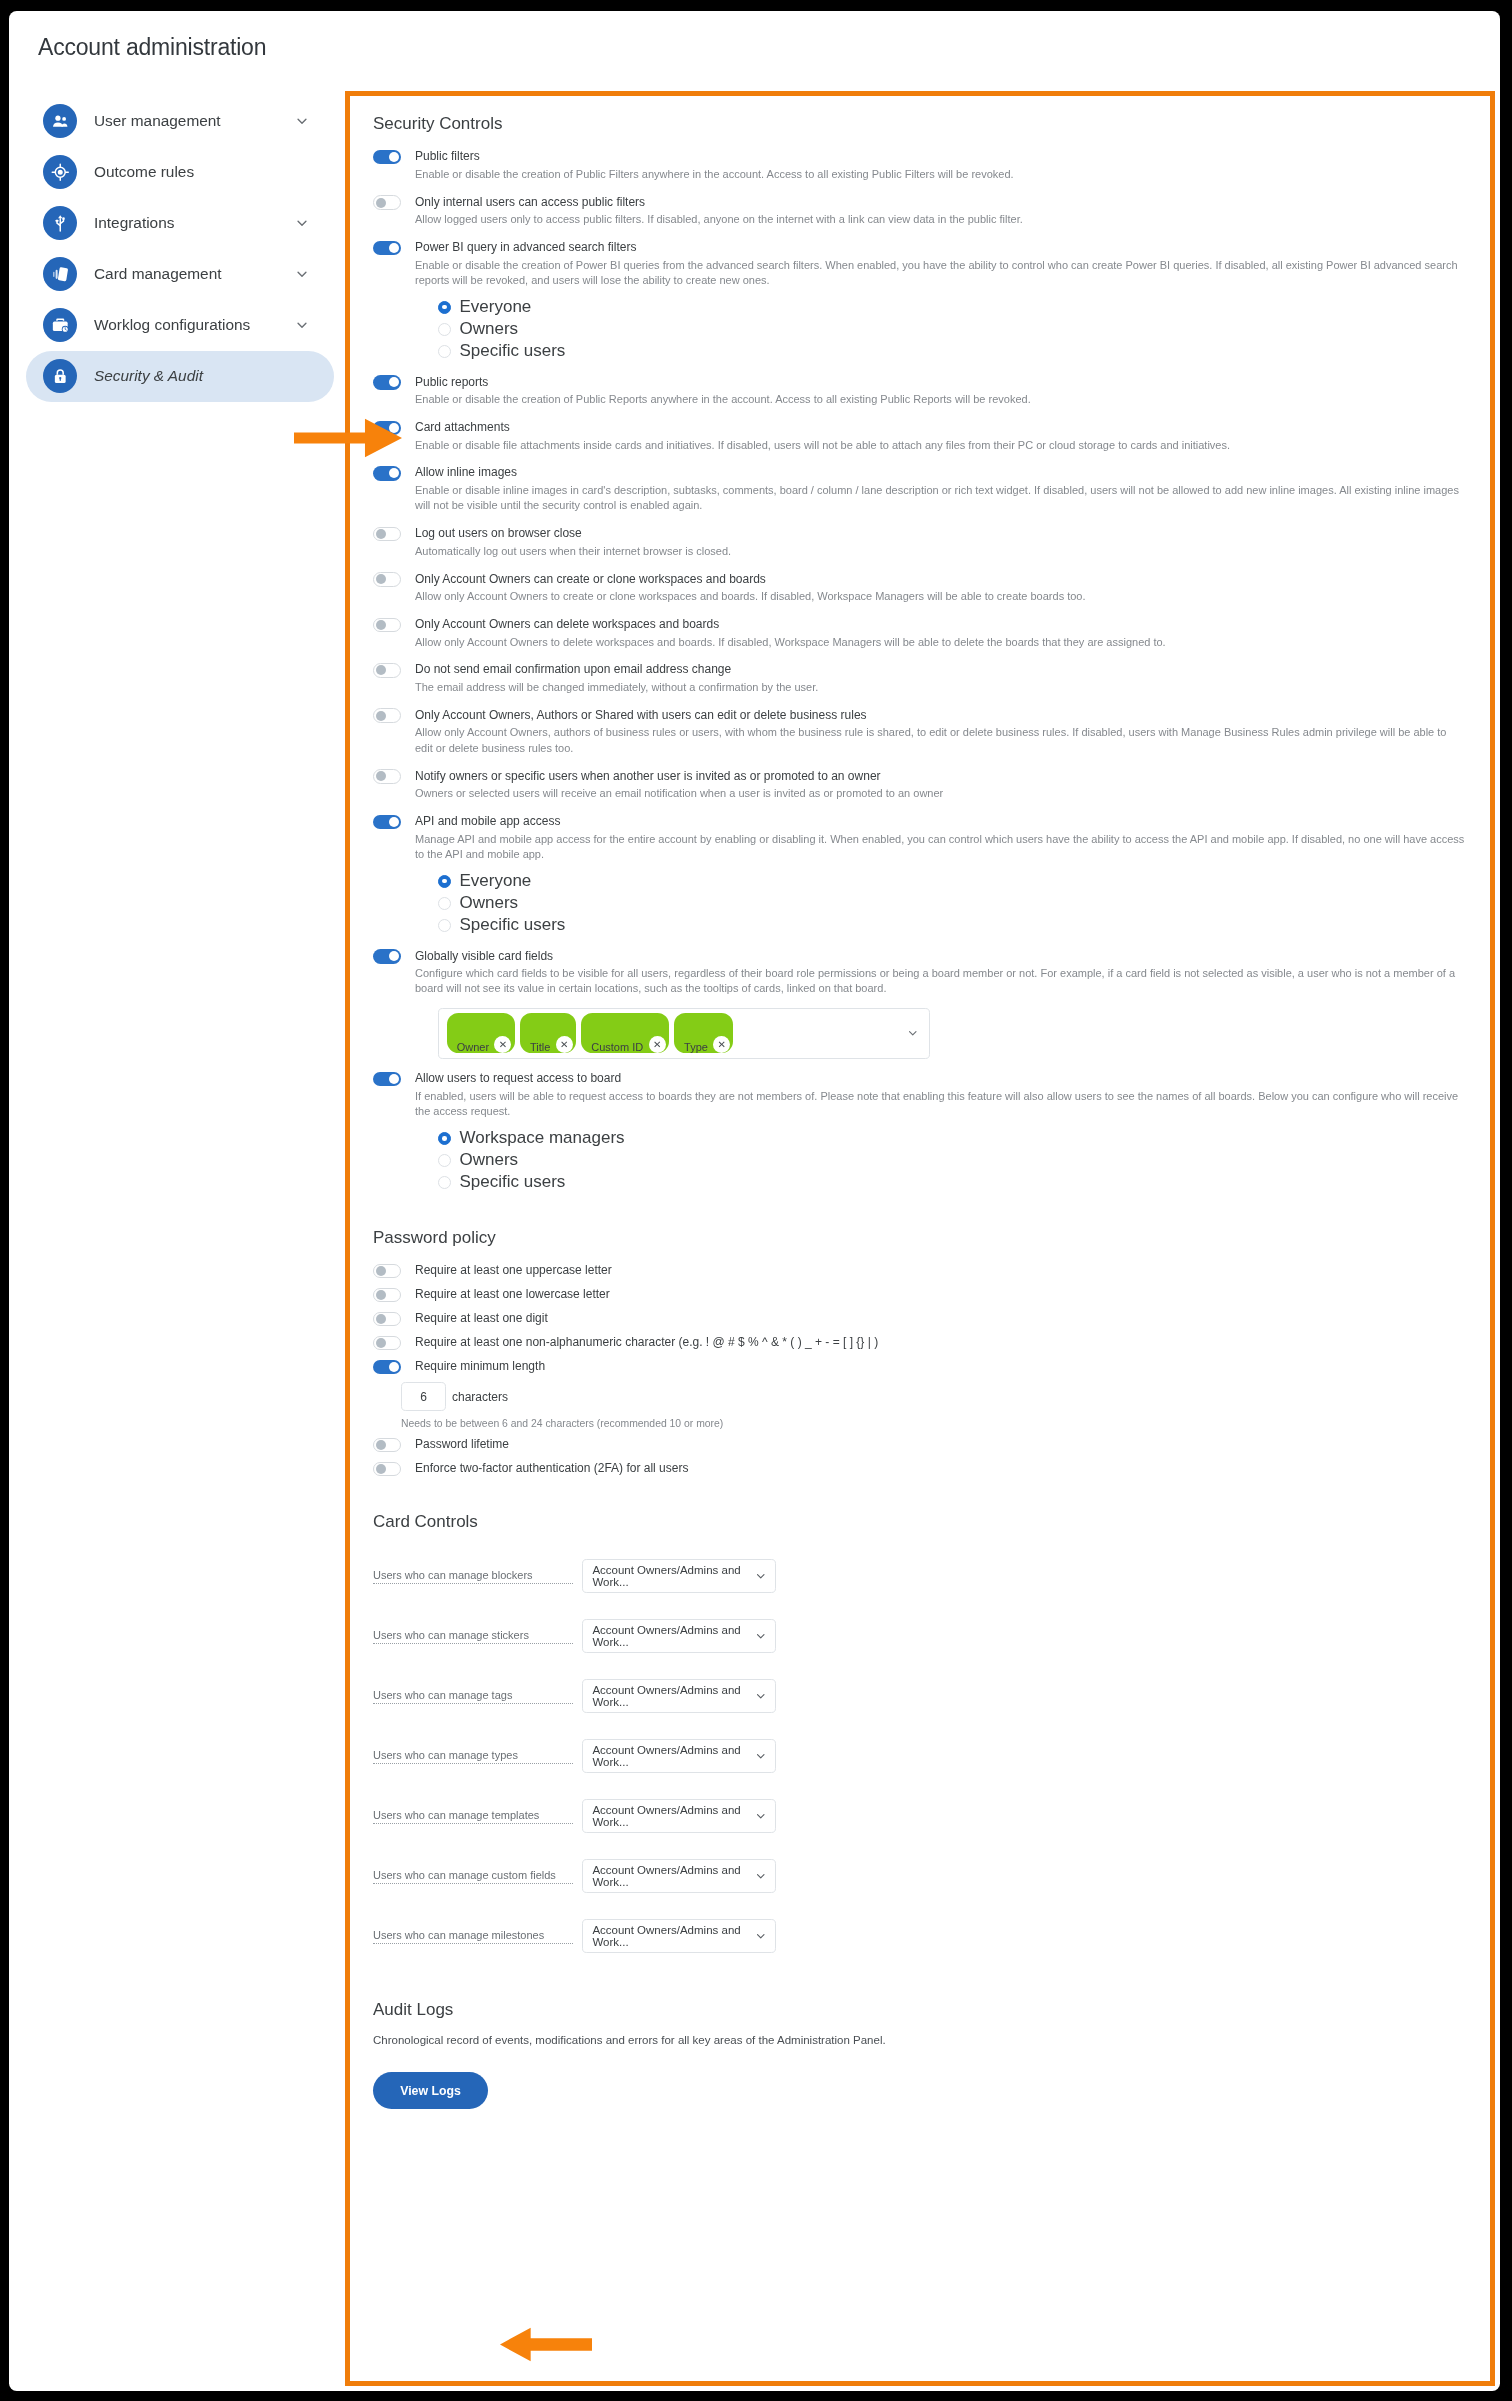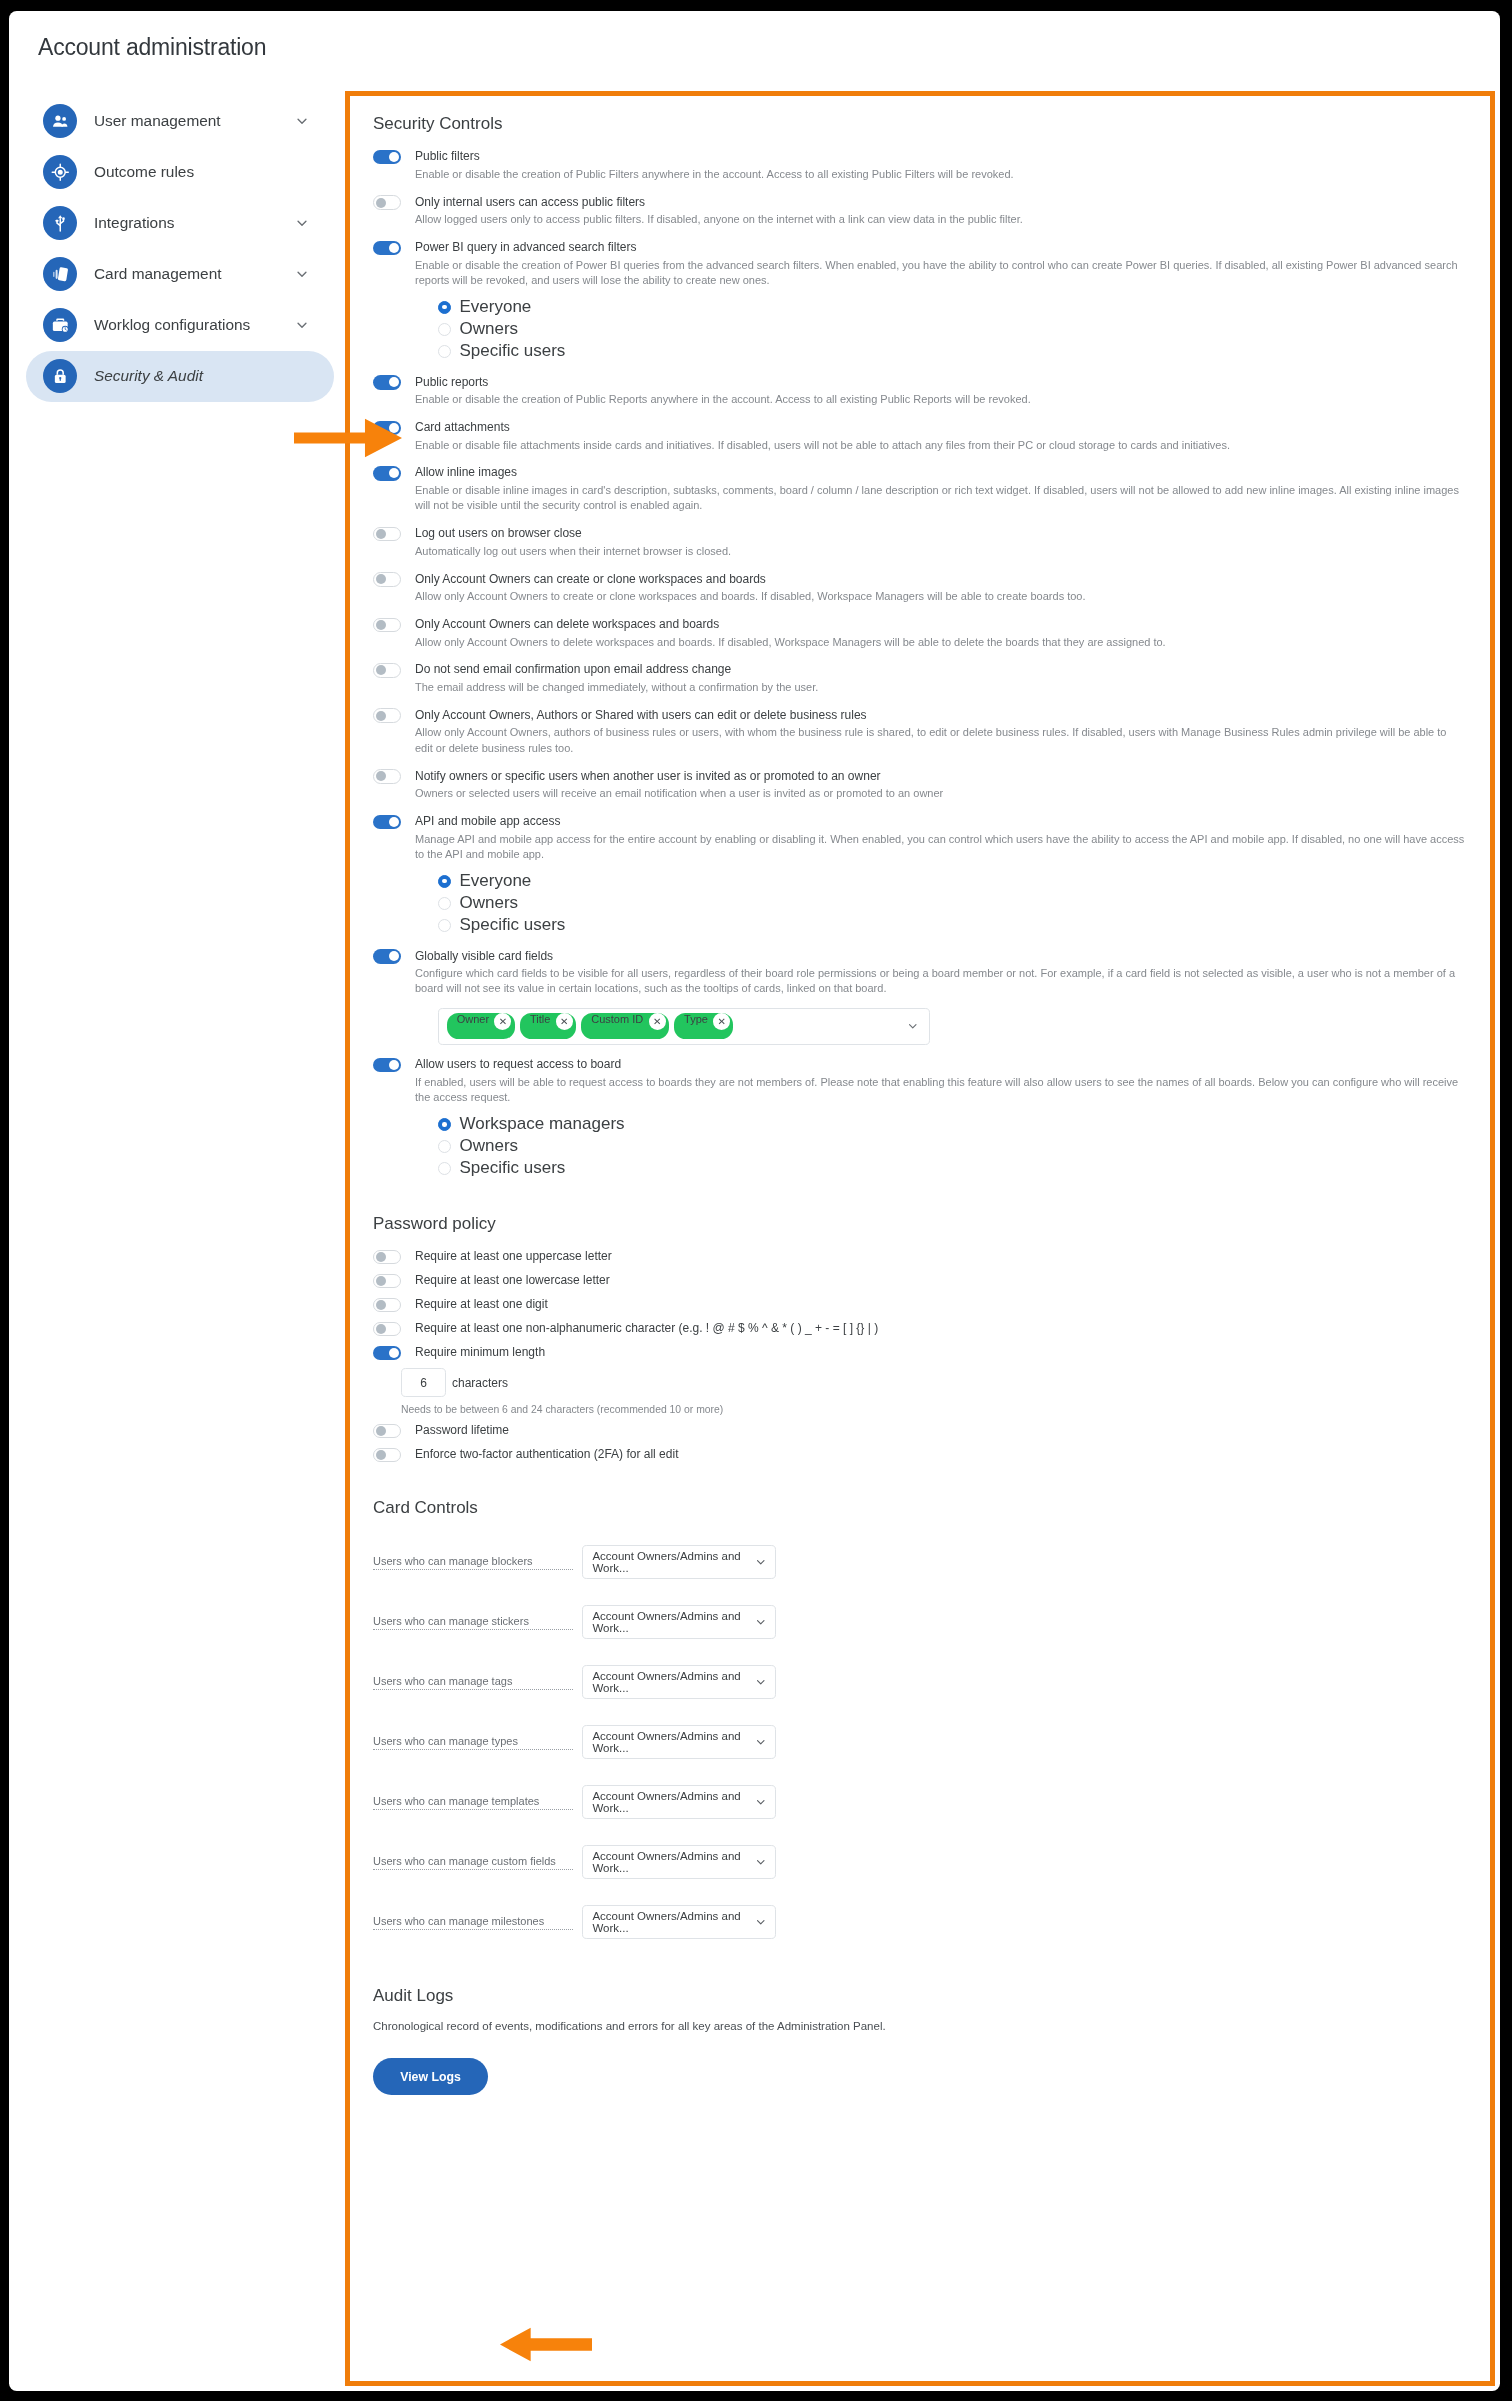--- a/index.html
+++ b/index.html
@@ -175,23 +175,23 @@
     min-height: 37px;
     border: 0.8px solid #dfe3e7;
     border-radius: 4.6px;
     display: flex;
     align-items: center;
     padding: 4.6px 7.7px;
     position: relative;
   }
   .chip {
     display: flex;
-    align-items: flex-start;
-    height: 26px;
-    background: #22c55e;
+    align-items: flex-end;
+    height: 40px;
+    background: #84cc16;
     border-radius: 11.5px;
     padding: 0 3.1px 0 10px;
     margin-right: 5.4px;
     font-size: 11px;
     color: #3c4043;
   }
   .chip-x {
     width: 17px; height: 17px;
     margin-left: 5.4px;
     border-radius: 50%;
@@ -593,21 +593,21 @@
           <div class="ctrl" style="margin-bottom: 7px;">
             <span class="toggle off">
               <span class="knob"></span>
             </span>
             <div class="ctrl-label">Password lifetime</div>
           </div>
           <div class="ctrl" style="margin-bottom: 7px;">
             <span class="toggle off">
               <span class="knob"></span>
             </span>
-            <div class="ctrl-label">Enforce two-factor authentication (2FA) for all edit</div>
+            <div class="ctrl-label">Enforce two-factor authentication (2FA) for all users</div>
           </div>
         </div>
 
       <h2 class="section-title spaced">Card Controls</h2>
       <div class="cc-rows" id="cc-list">
           <div class="cc-row">
             <span class="cc-label">Users who can manage blockers</span>
             <div class="cc-select">
               <span>Account Owners/Admins and Work...</span>
               <span class="caret"><svg viewBox="0 0 16 16" fill="none" stroke="currentColor" stroke-width="1.6" stroke-linecap="round" stroke-linejoin="round">

